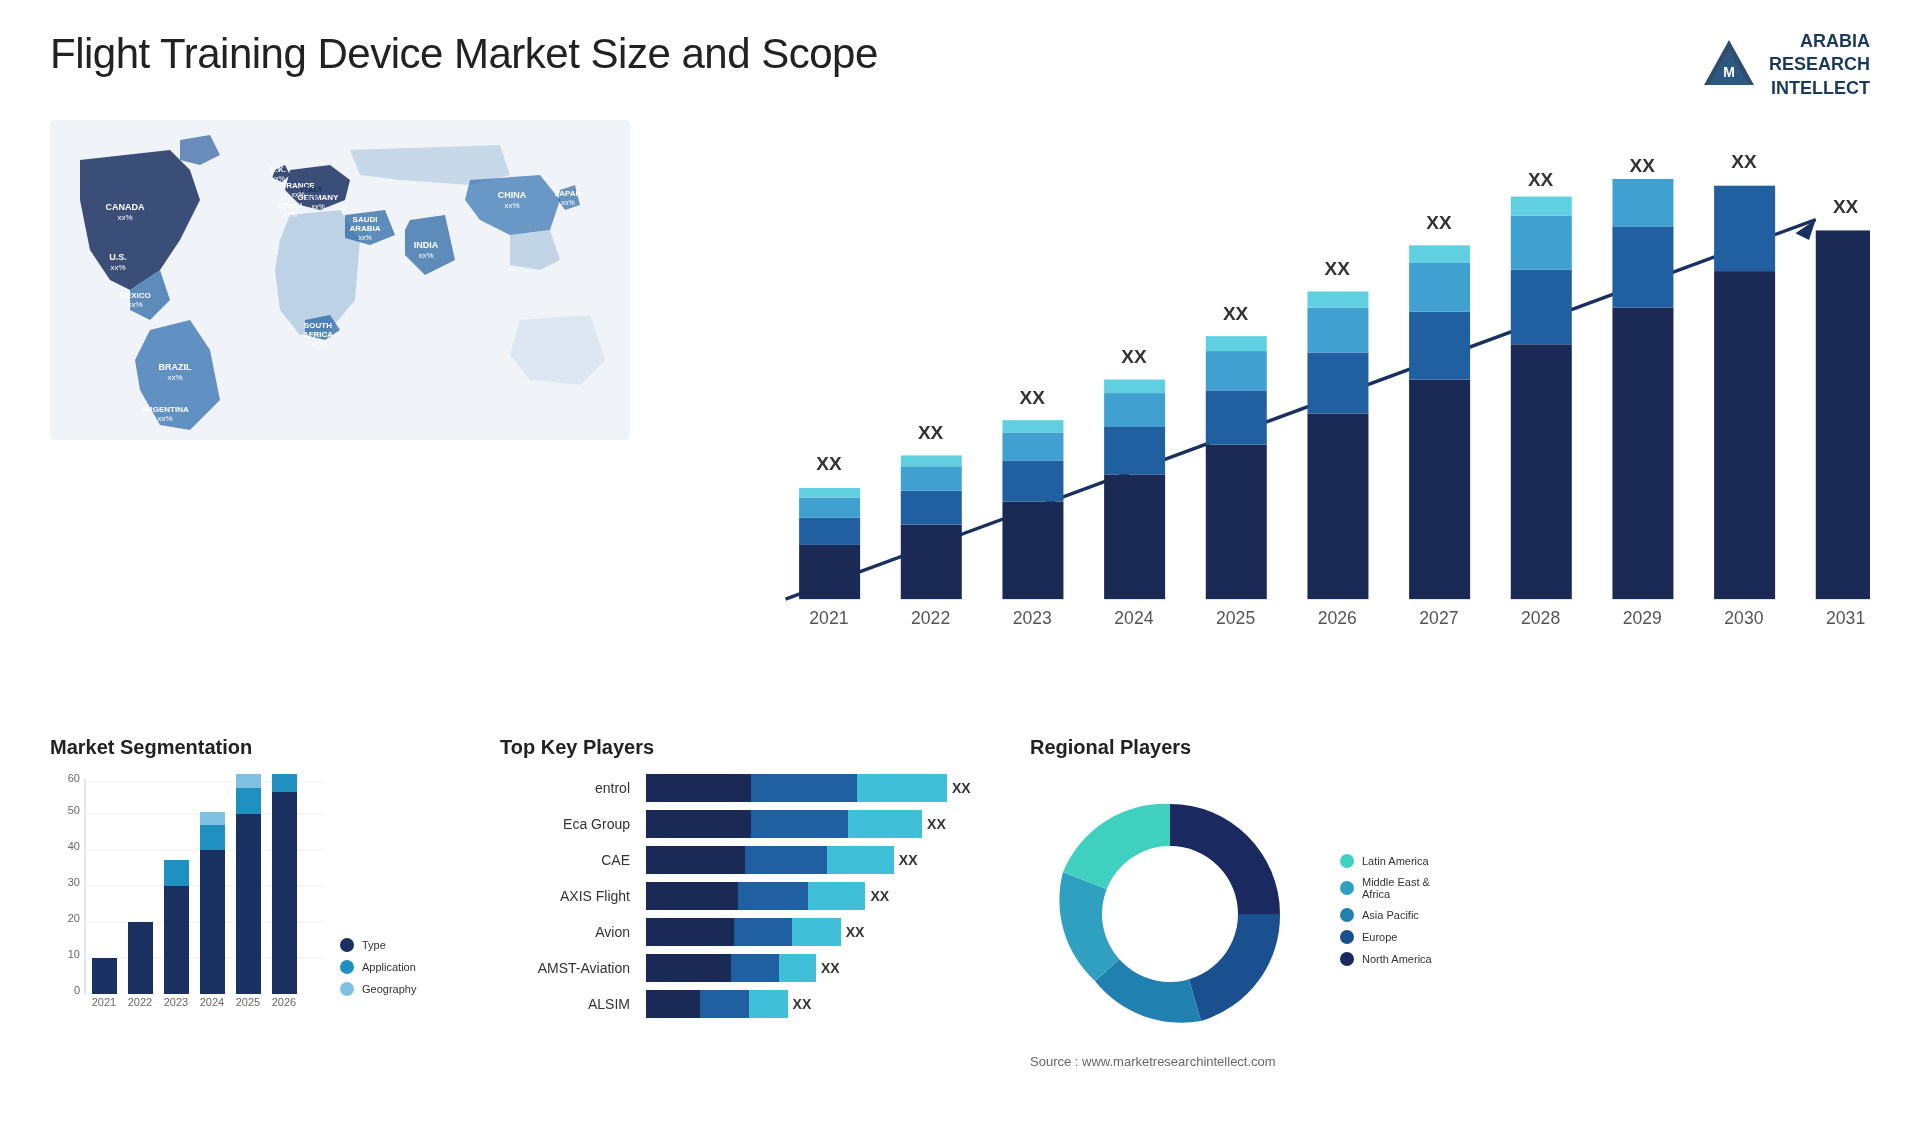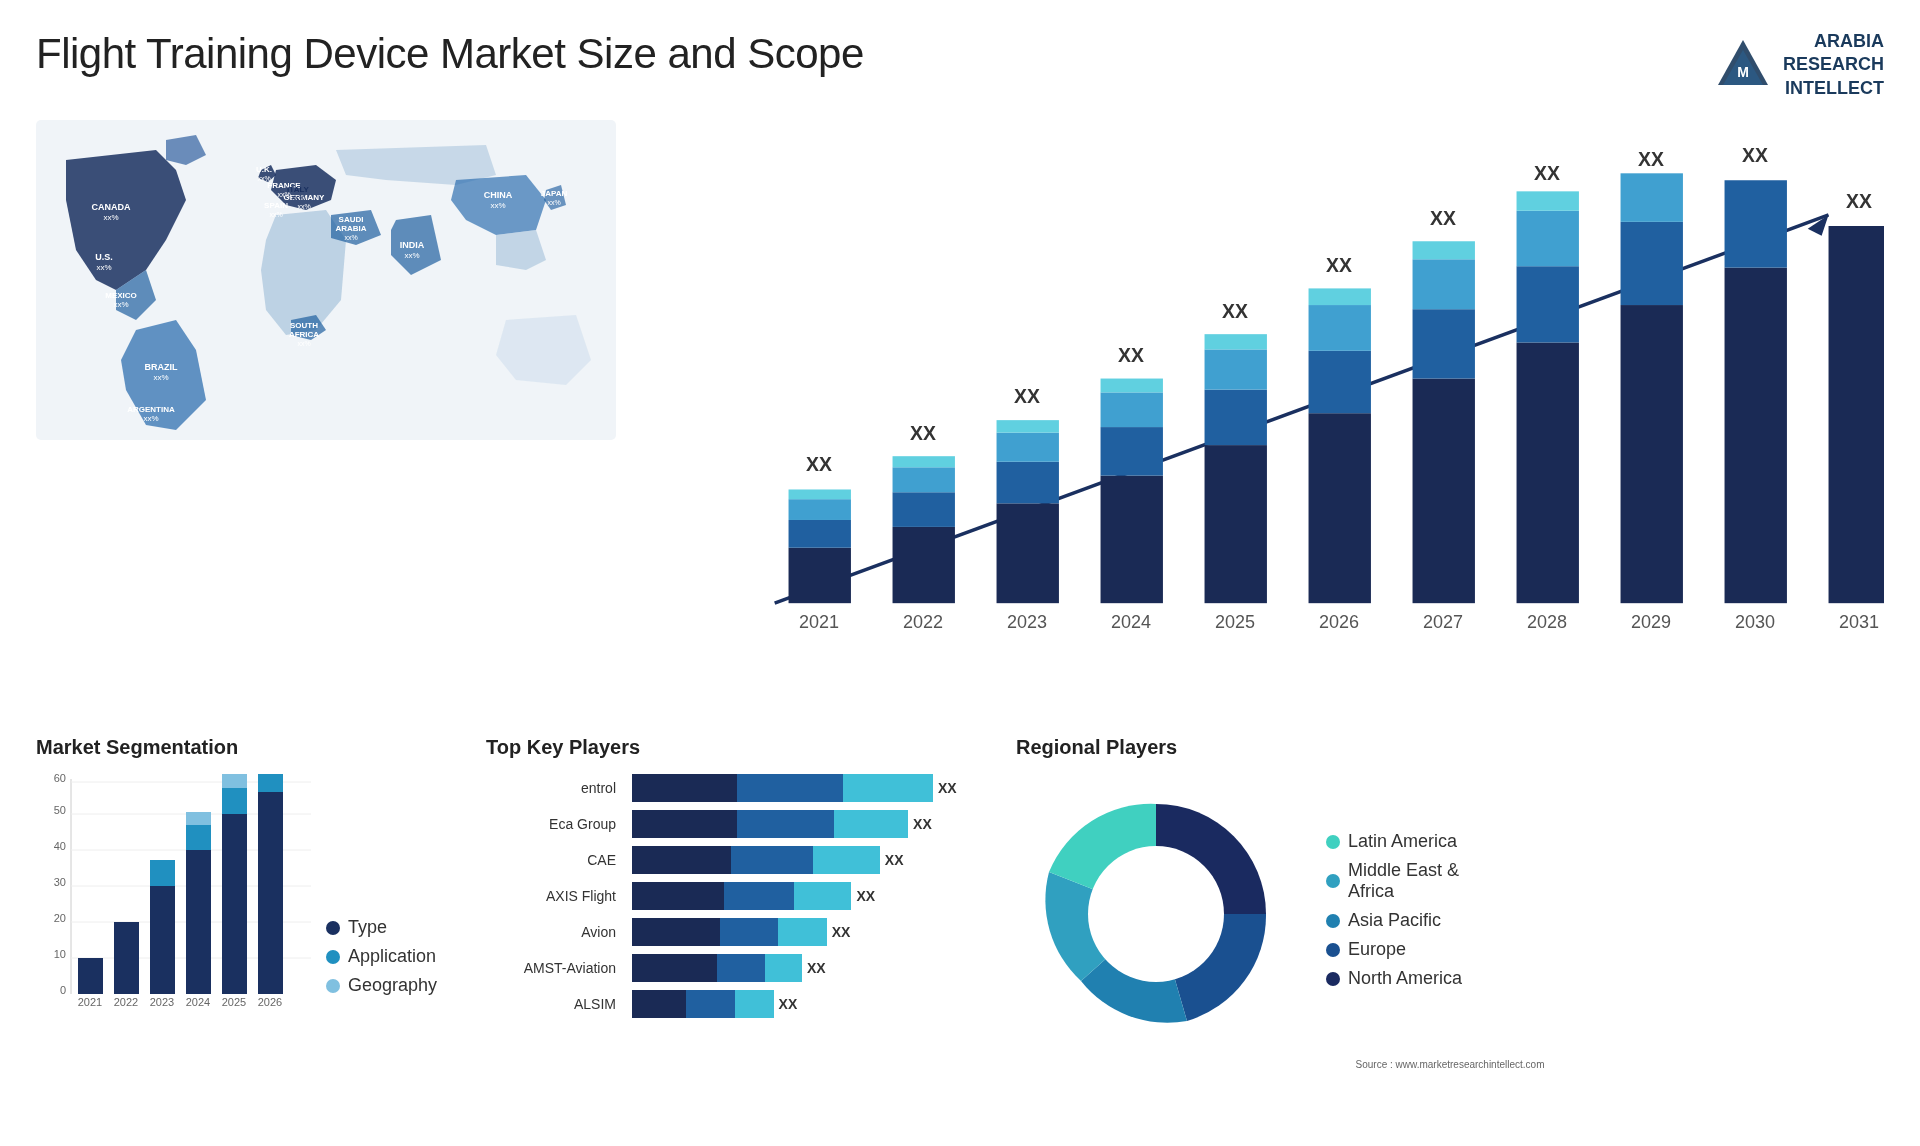--- a/index.html
+++ b/index.html
@@ -6,21 +6,21 @@
     body {
       width: 1920px;
       height: 1146px;
       background: #ffffff;
       font-family: 'Arial', sans-serif;
       overflow: hidden;
       position: relative;
     }
 
     .page-container {
-      padding: 30px 36px;
+      padding: 30px 50px;
       width: 100%;
       height: 100%;
       display: flex;
       flex-direction: column;
     }
 
     
     .header {
       display: flex;
       justify-content: space-between;
@@ -117,21 +117,21 @@
       display: flex;
       align-items: center;
       gap: 30px;
     }
 
     .legend-item {
       display: flex;
       align-items: center;
       gap: 8px;
       margin-bottom: 8px;
-      font-size: 18px;
+      font-size: 11px;
       color: #333;
     }
 
     .legend-dot {
       width: 14px;
       height: 14px;
       border-radius: 50%;
       flex-shrink: 0;
     }
 
@@ -172,24 +172,23 @@
       height: 100%;
     }
 
     .player-value {
       font-size: 14px;
       color: #333;
       font-weight: 600;
     }
 
     .source-text {
-      font-size: 10px;
+      font-size: 13px;
       color: #666;
-      text-align: center;
-      margin-top: 5px;
+      text-align: left;
     }
   </style>
 </head>
 <body>
 
 <div class="page-container">
 
   <div class="header">
     <h1 class="page-title">Flight Training Device Market Size and Scope</h1>
     <div class="logo-container">

